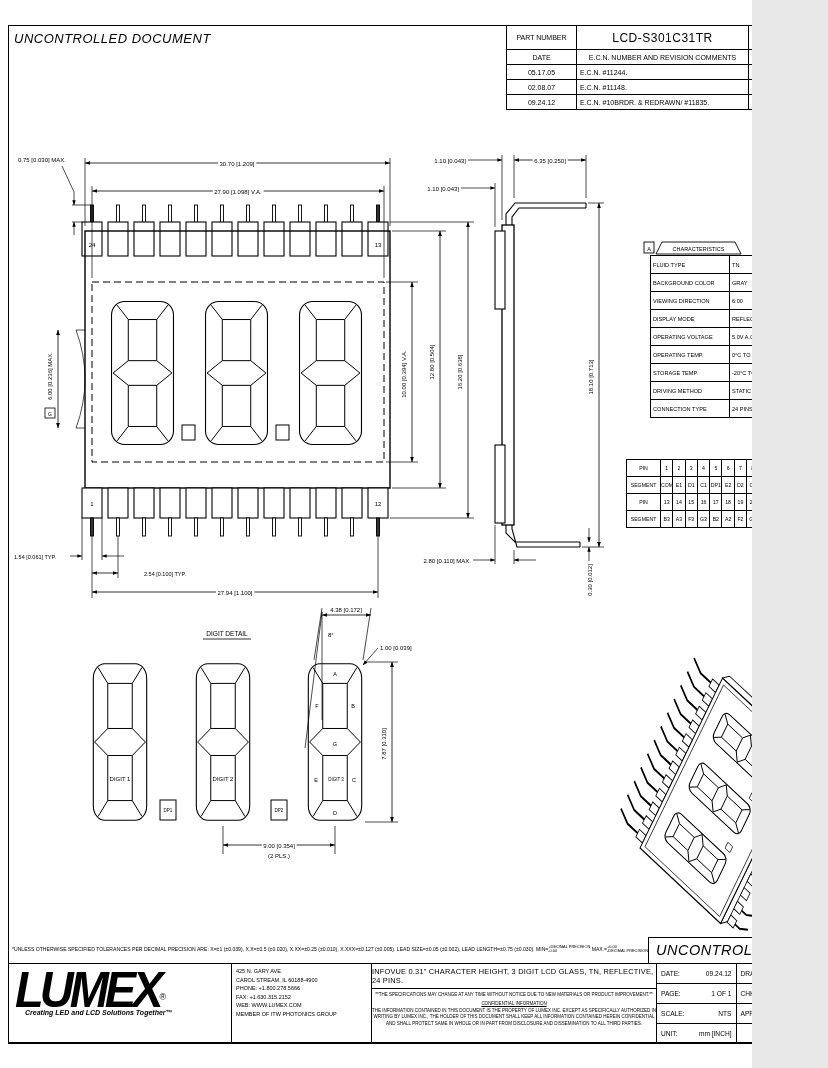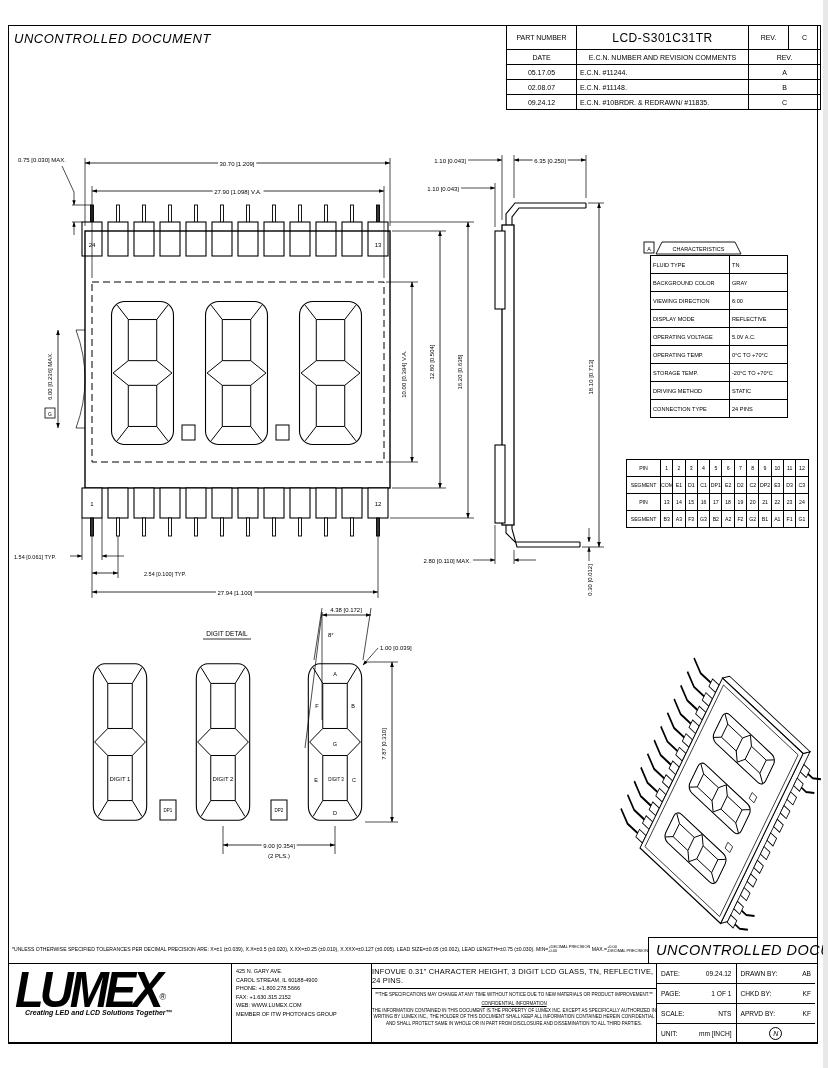--- a/index.html
+++ b/index.html
@@ -1,16 +1,16 @@
 <!DOCTYPE html>
 <html><head>
 <meta charset="utf-8">
 <style>
   html,body{margin:0;padding:0;background:#e8e8e8;}
-  .page{position:relative;width:823px;height:1068px;background:#fff;overflow:hidden;
+  .page{position:relative;width:752px;height:1068px;background:#fff;overflow:hidden;
         font-family:"Liberation Sans",sans-serif;color:#000;}
   .abs{position:absolute;}
   .border-frame{left:8px;top:25px;width:808px;height:1016px;border:1.6px solid #000;}
   .watermark{font-style:italic;font-size:13px;letter-spacing:.5px;white-space:nowrap;}
   .watermark.bottom{font-size:14.5px;}
   svg.art{position:absolute;left:0;top:0;pointer-events:none;}
   svg text{fill:#000;font-family:"Liberation Sans",sans-serif;font-size:6px;}
   .tm{text-anchor:middle;} .te{text-anchor:end;}
   .f5{font-size:5px;} .f45{font-size:4.5px;} .f55{font-size:5.5px;} .f65{font-size:6.5px;}
   table{border-collapse:collapse;table-layout:fixed;}

